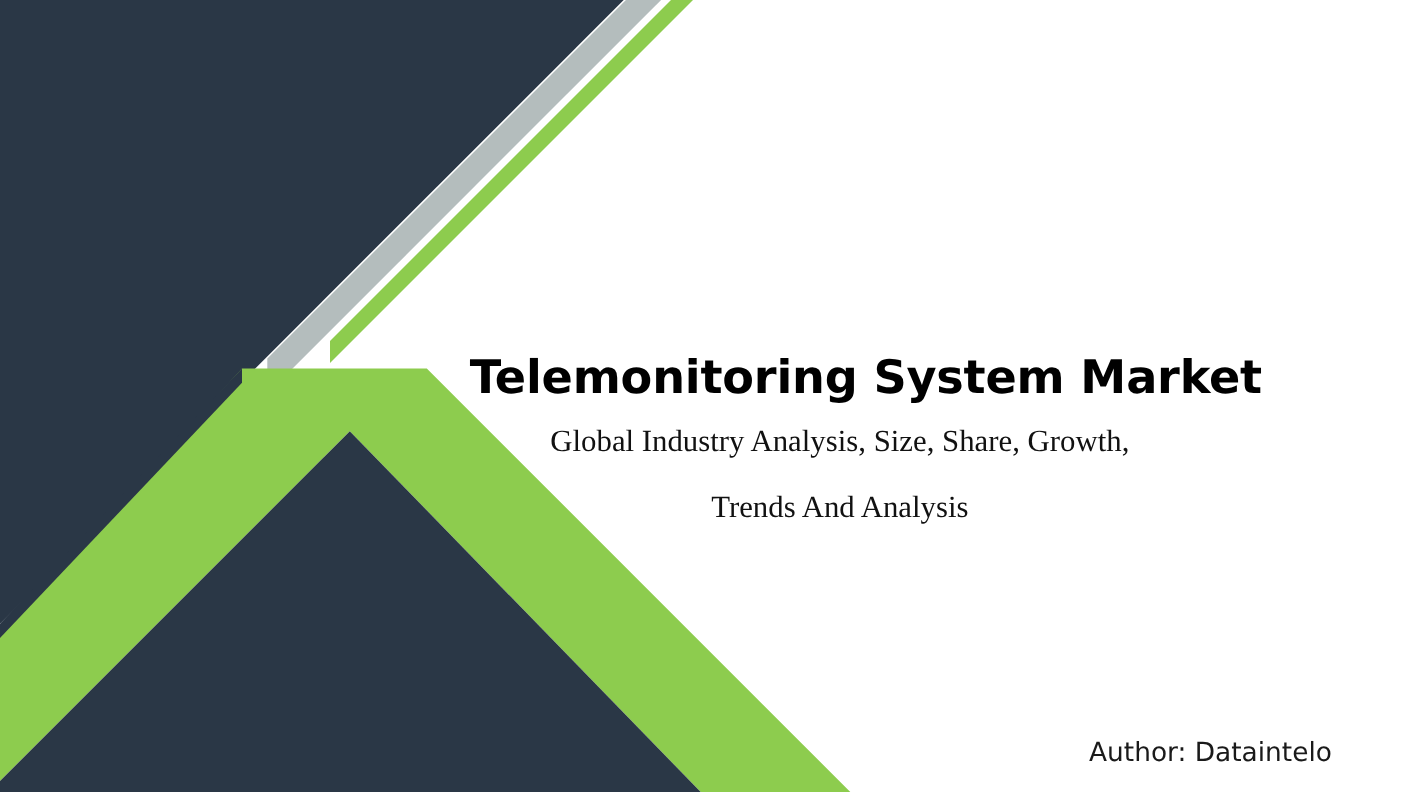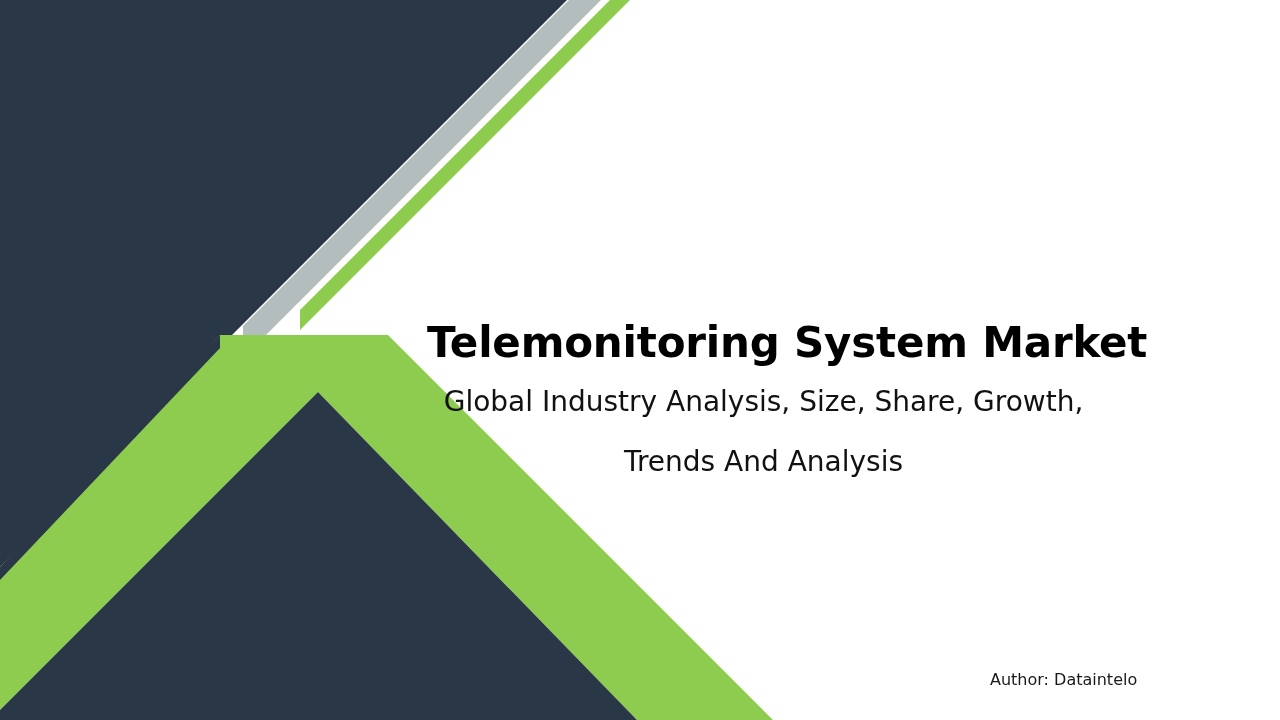--- a/index.html
+++ b/index.html
@@ -60,26 +60,27 @@
     top: 372px;
     width: 673px;
     text-align: center;
   }
   .subtitle-line {
     font-size: 28px;
     font-weight: normal;
     line-height: 60px;
     color: #111111;
     white-space: nowrap;
+    font-family: Liberation Serif, serif;
   }
   .author {
     position: absolute;
     left: 990px;
     top: 670px;
-    font-size: 16px;
+    font-size: 24px;
     color: #1a1a1a;
     white-space: nowrap;
   }
 </style>
 </head>
 <body>
 
 <div id="slide">
 
   <div class="deco-layer">

